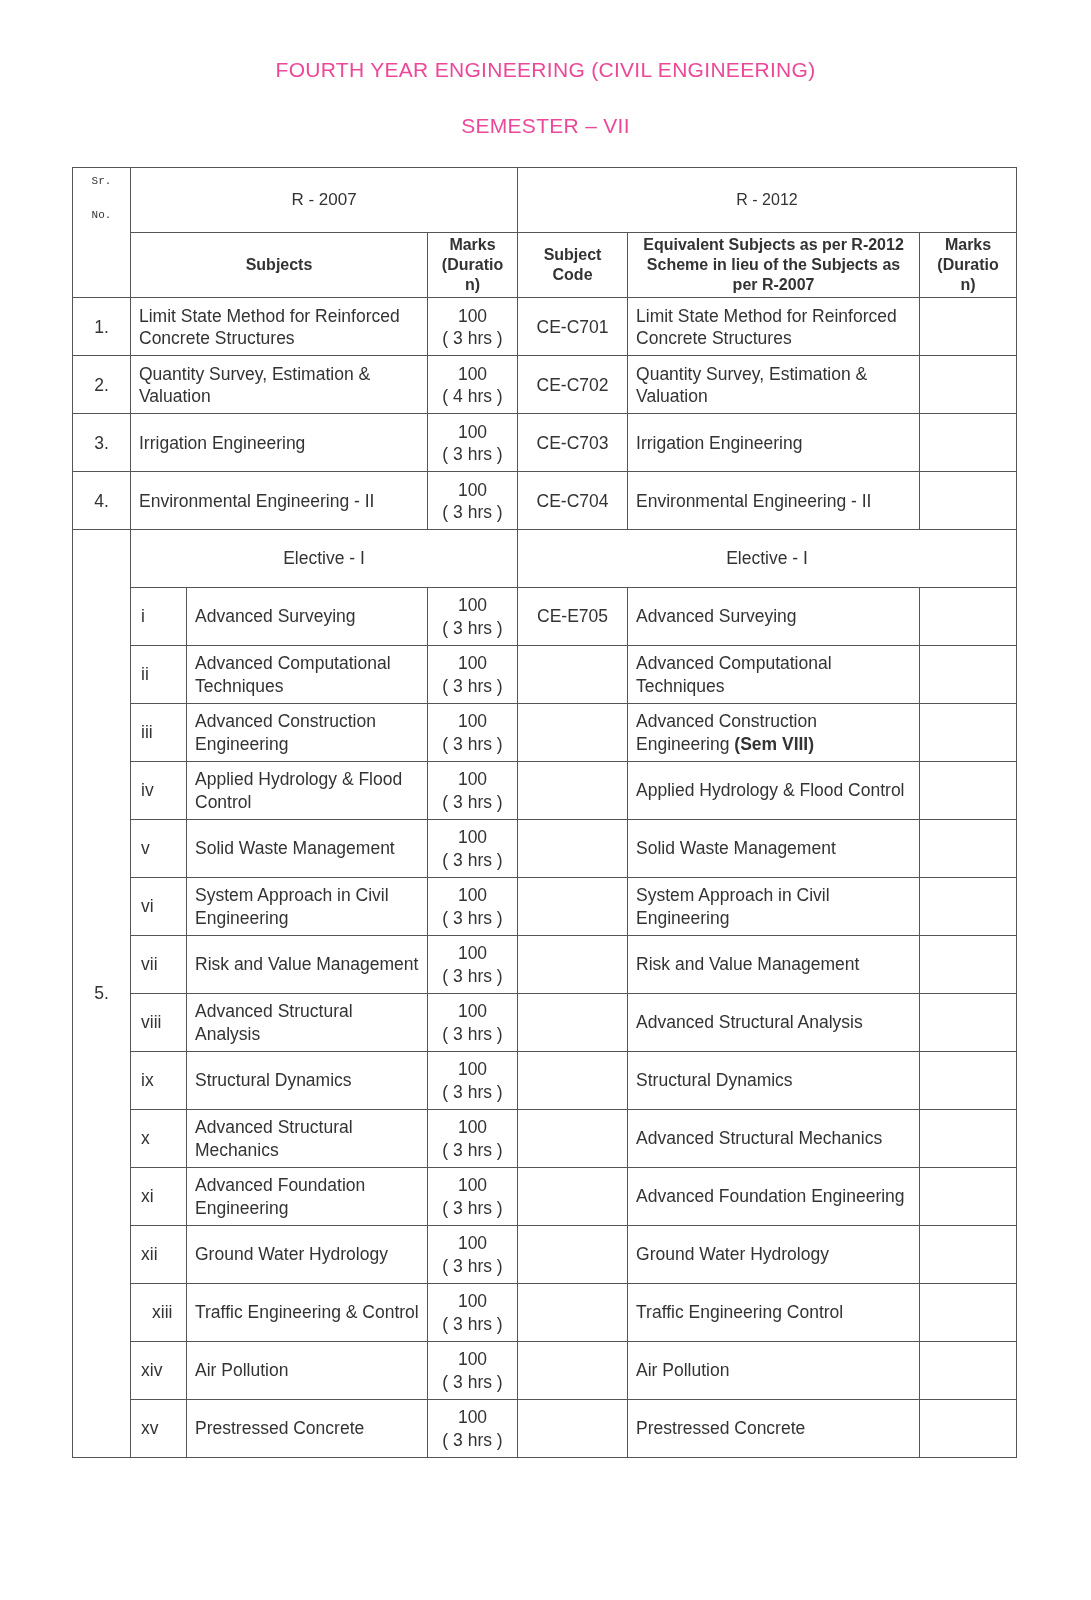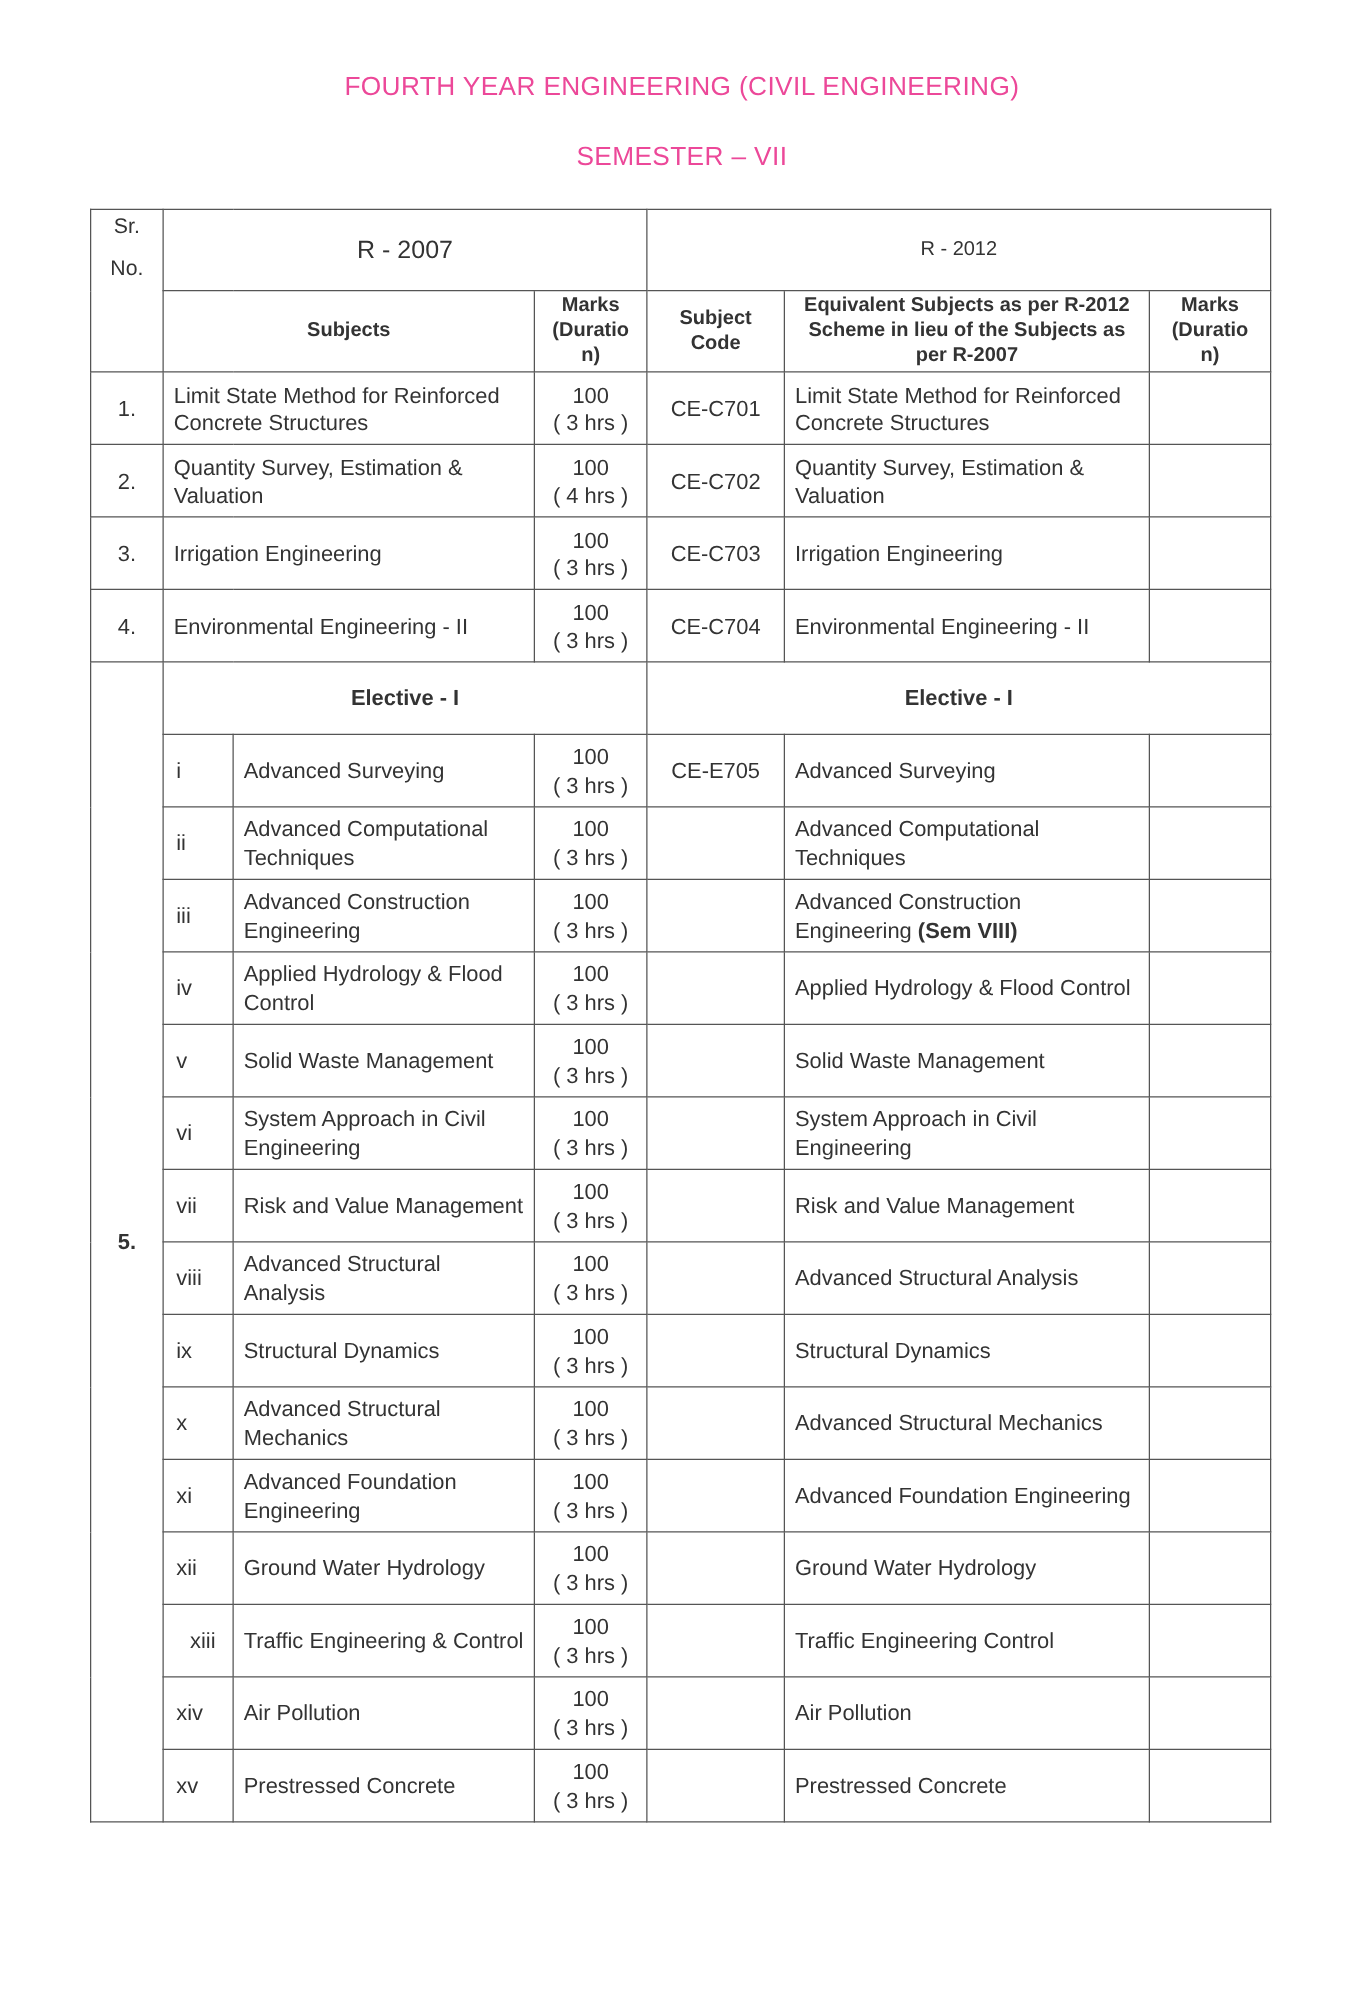--- a/index.html
+++ b/index.html
@@ -11,47 +11,47 @@
   td,th{border:1.3px solid #555;padding:2px 8px;vertical-align:middle;font-weight:normal;}
   .hdr{font-weight:bold;text-align:center;font-size:16px;line-height:20px;}
   .c{text-align:center;}
   .l{text-align:left;}
   .sr{text-align:center;}
   .marks{text-align:center;line-height:23px;}
   .bold{font-weight:bold;}
   tr.h1 td{height:60px;}
   tr.h2 td{height:56px;}
   tr.main td{height:53px;line-height:22px;}
-  tr.elect td{height:53px;font-weight:bold;}
+  tr.elect td{height:53px;}
   tr.ev td{height:53px;line-height:23px;}
 </style>
 </head>
 <body>
 
 <div class="title t1">FOURTH YEAR ENGINEERING (CIVIL ENGINEERING)</div>
 <div class="title t2">SEMESTER – VII</div>
 
 <table>
   <colgroup>
     <col style="width:58px">
     <col style="width:56px">
     <col style="width:241px">
     <col style="width:90px">
     <col style="width:110px">
     <col style="width:292px">
     <col style="width:97px">
   </colgroup>
   <tbody id="tbody">
     <tr class="h1">
-      <td rowspan="2" class="c" style="vertical-align:top;font-size:17px;line-height:40px;padding-top:0;">
+      <td rowspan="2" class="c" style="vertical-align:top;font-size:11px;line-height:40px;padding-top:0;font-family:Liberation Mono, monospace;">
 
         <div style="line-height:26px;">Sr.</div>
         <div style="line-height:26px;margin-top:8px;">No.</div>
       </td>
-      <td colspan="3" class="c" style="font-size:20px;">R - 2007</td>
+      <td colspan="3" class="c" style="font-size:17px;">R - 2007</td>
       <td colspan="3" class="c" style="font-size:16px;">R - 2012</td>
     </tr>
     <tr class="h2">
       <td colspan="2" class="hdr">Subjects</td>
       <td class="hdr">Marks (Duratio n)</td>
       <td class="hdr">Subject Code</td>
       <td class="hdr">Equivalent Subjects as per R-2012 Scheme in lieu of the Subjects as per R-2007</td>
       <td class="hdr">Marks (Duratio n)</td>
     </tr>
   <tr class="main">

